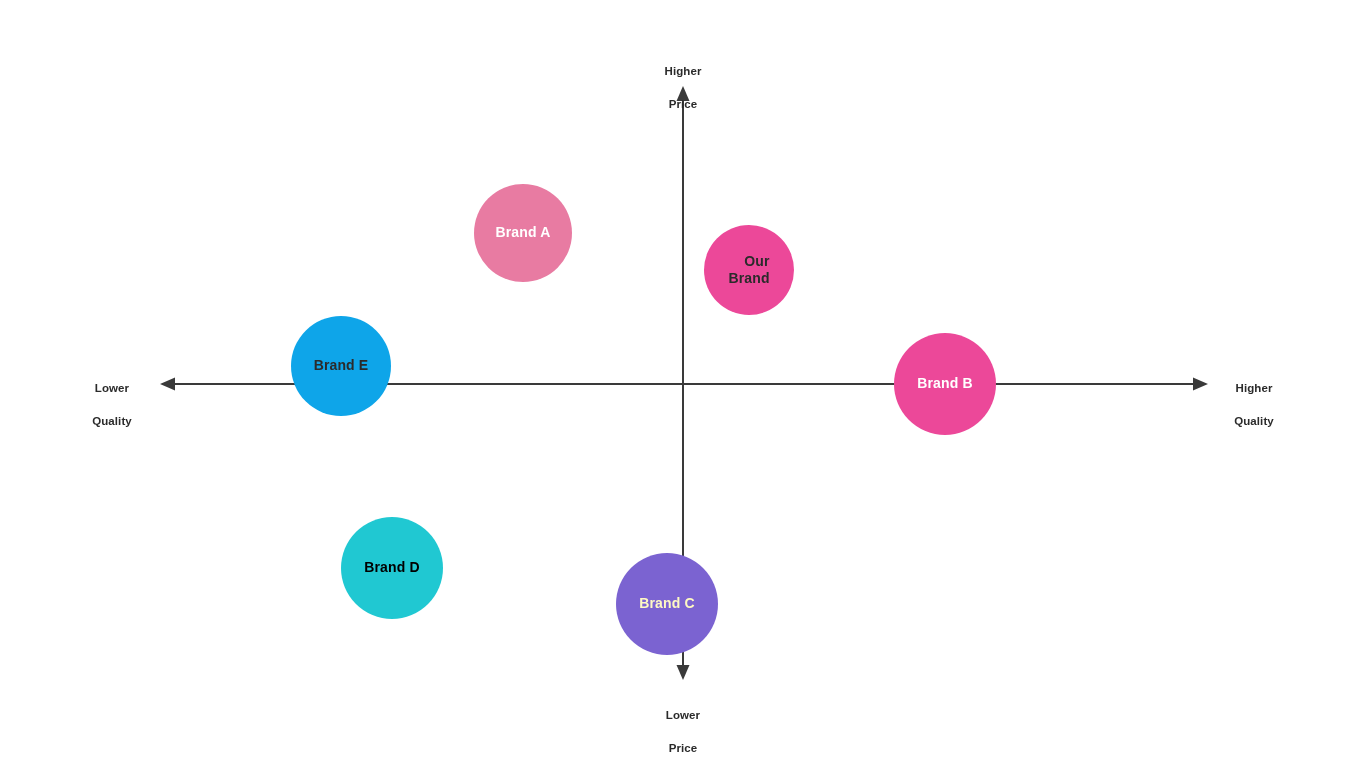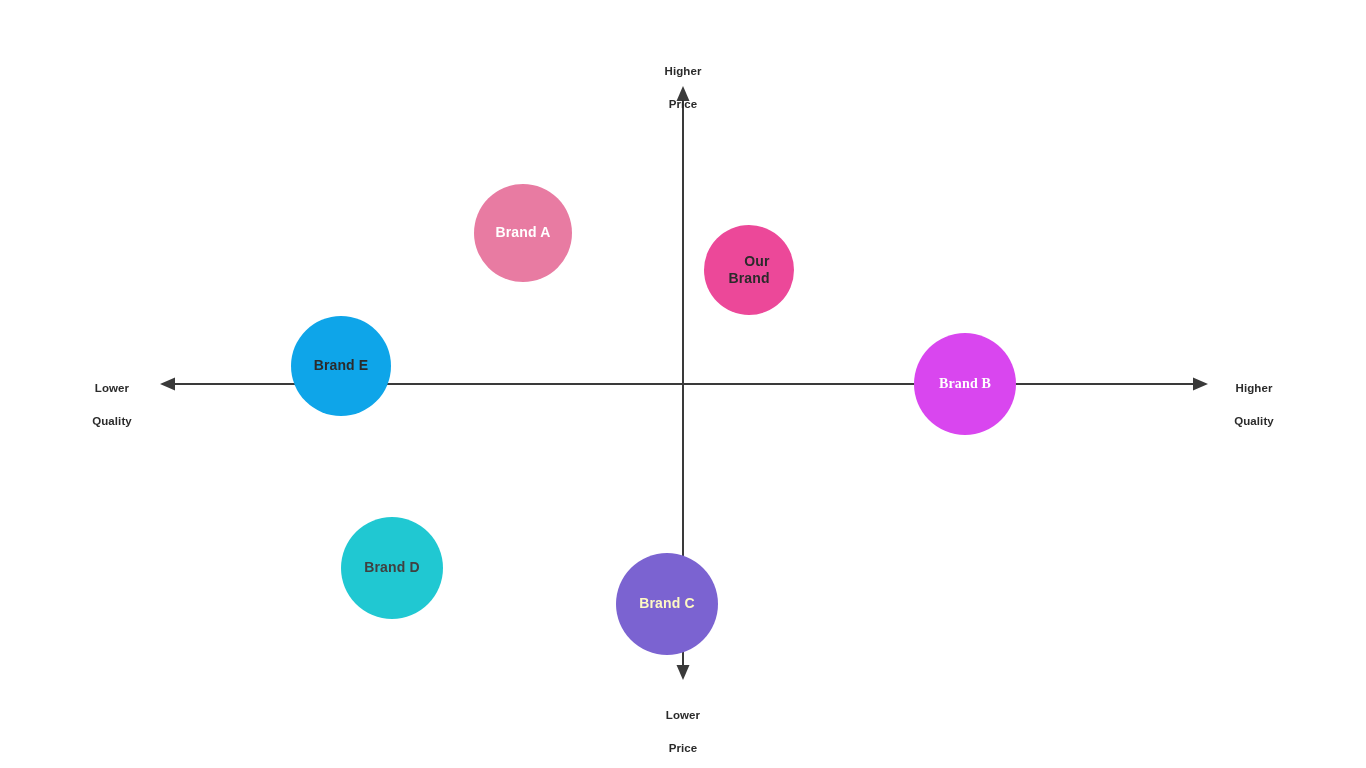--- a/index.html
+++ b/index.html
@@ -121,24 +121,24 @@
   <div id="bubble-layer">
       <div class="bubble" style="left: 474px; top: 184px; width: 98px; height: 98px; background: rgb(232, 123, 162);">
         <span class="bubble-label" style="color: rgb(255, 255, 255);"><span class="lbl-line">Brand A</span></span>
       </div>
       <div class="bubble" style="left: 704px; top: 225px; width: 90px; height: 90px; background: #ec4899;">
         <span class="bubble-label" style="color: rgb(43, 43, 43);"><span class="lbl-line">Our</span><span class="lbl-line">Brand</span></span>
       </div>
       <div class="bubble" style="left: 291px; top: 316px; width: 100px; height: 100px; background: #0ea5e9;">
         <span class="bubble-label" style="color: rgb(43, 43, 43);"><span class="lbl-line">Brand E</span></span>
       </div>
-      <div class="bubble" style="left: 914px; top: 333px; width: 102px; height: 102px; background: #d946ef; font-family: Liberation Serif, serif;">
+      <div class="bubble" style="left: 894px; top: 333px; width: 102px; height: 102px; background: #ec4899;">
         <span class="bubble-label" style="color: rgb(255, 255, 255);"><span class="lbl-line">Brand B</span></span>
       </div>
       <div class="bubble" style="left: 341px; top: 517px; width: 102px; height: 102px; background: rgb(32, 200, 210);">
-        <span class="bubble-label" style="color: #404040;"><span class="lbl-line">Brand D</span></span>
+        <span class="bubble-label" style="color: #000000;"><span class="lbl-line">Brand D</span></span>
       </div>
       <div class="bubble" style="left: 616px; top: 553px; width: 102px; height: 102px; background: rgb(123, 99, 209);">
         <span class="bubble-label" style="color: #fef9c3;"><span class="lbl-line">Brand C</span></span>
       </div>
     </div>
 
 </div>
 
 </body></html>

